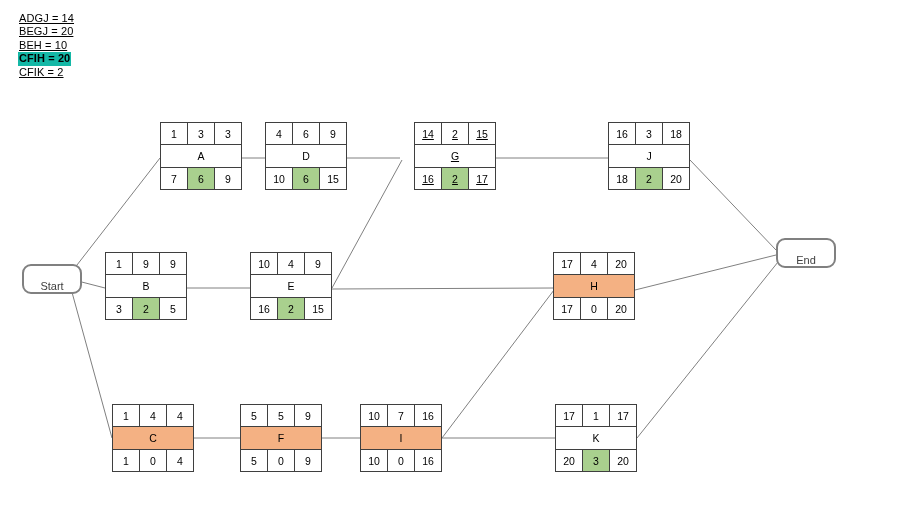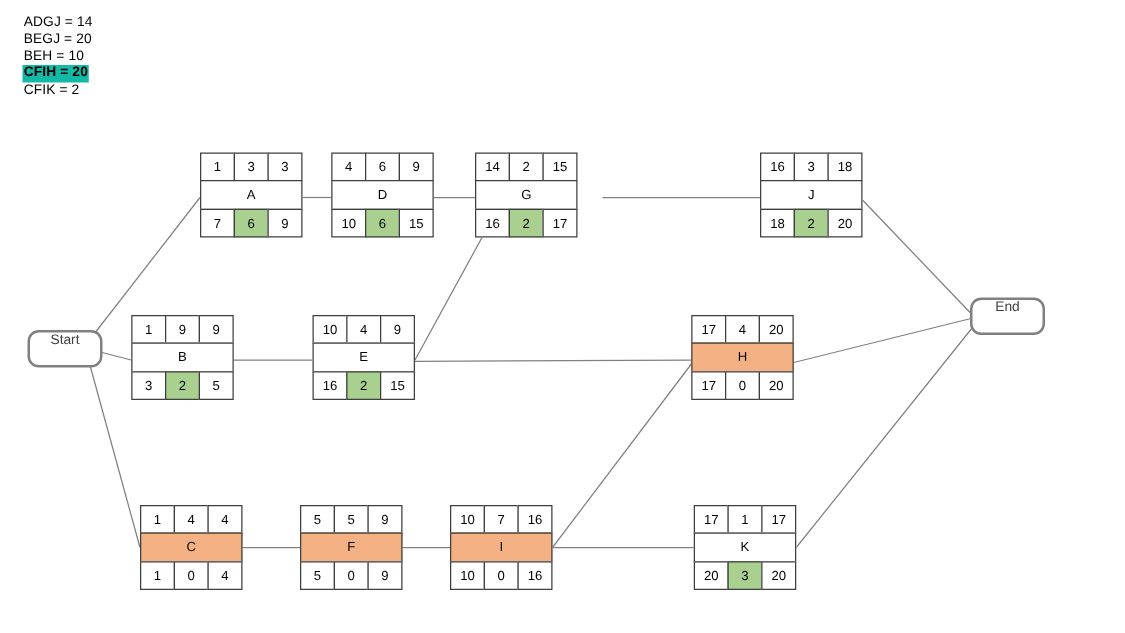--- a/index.html
+++ b/index.html
@@ -22,20 +22,21 @@
   
   #path-legend {
     position: absolute;
     left: 18px;
     top: 12px;
     font-size: 11px;
     line-height: 13.4px;
     color: #000000;
     letter-spacing: 0.1px;
     white-space: nowrap;
+    text-decoration: underline;
   }
   #path-legend .path-line {
     display: block;
     padding: 0 1px;
   }
   #path-legend .path-line.highlight {
     background: #ffff00;
     font-weight: bold;
     display: inline-block;
   }
@@ -52,21 +53,21 @@
 
   
   .terminal {
     position: absolute;
     width: 60px;
     height: 30px;
     border: 2px solid #808080;
     border-radius: 9px;
     background: #ffffff;
     display: flex;
-    align-items: flex-start;
+    align-items: flex-end;
     justify-content: center;
     font-size: 11px;
     color: #404040;
     box-sizing: border-box;
   }
 
   
   .node {
     position: absolute;
     width: 82px;
@@ -184,21 +185,21 @@
         </div>
         <div class="row mid">
           <div class="label-cell">D</div>
         </div>
         <div class="row bottom">
           <div class="cell">10</div>
           <div class="cell green" style="background: rgb(169, 208, 142);">6</div>
           <div class="cell">15</div>
         </div>
       </div>
-      <div class="node" style="left: 380px; top: 122px;">
+      <div class="node" style="left: 414px; top: 122px; text-decoration: underline;">
         <div class="row top">
           <div class="cell">14</div>
           <div class="cell">2</div>
           <div class="cell">15</div>
         </div>
         <div class="row mid">
           <div class="label-cell">G</div>
         </div>
         <div class="row bottom">
           <div class="cell">16</div>

